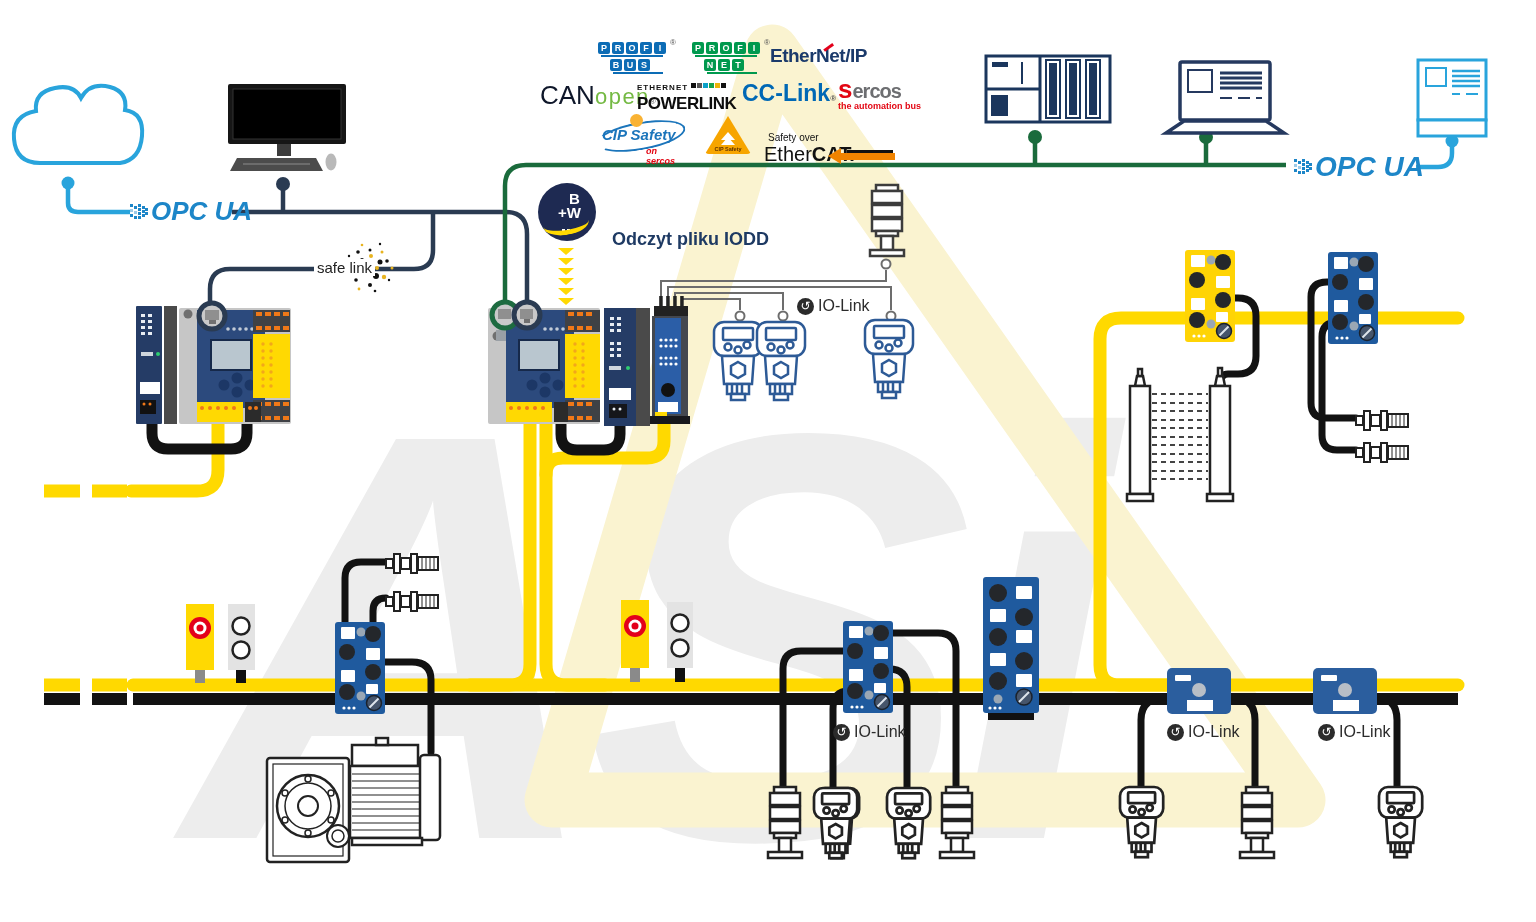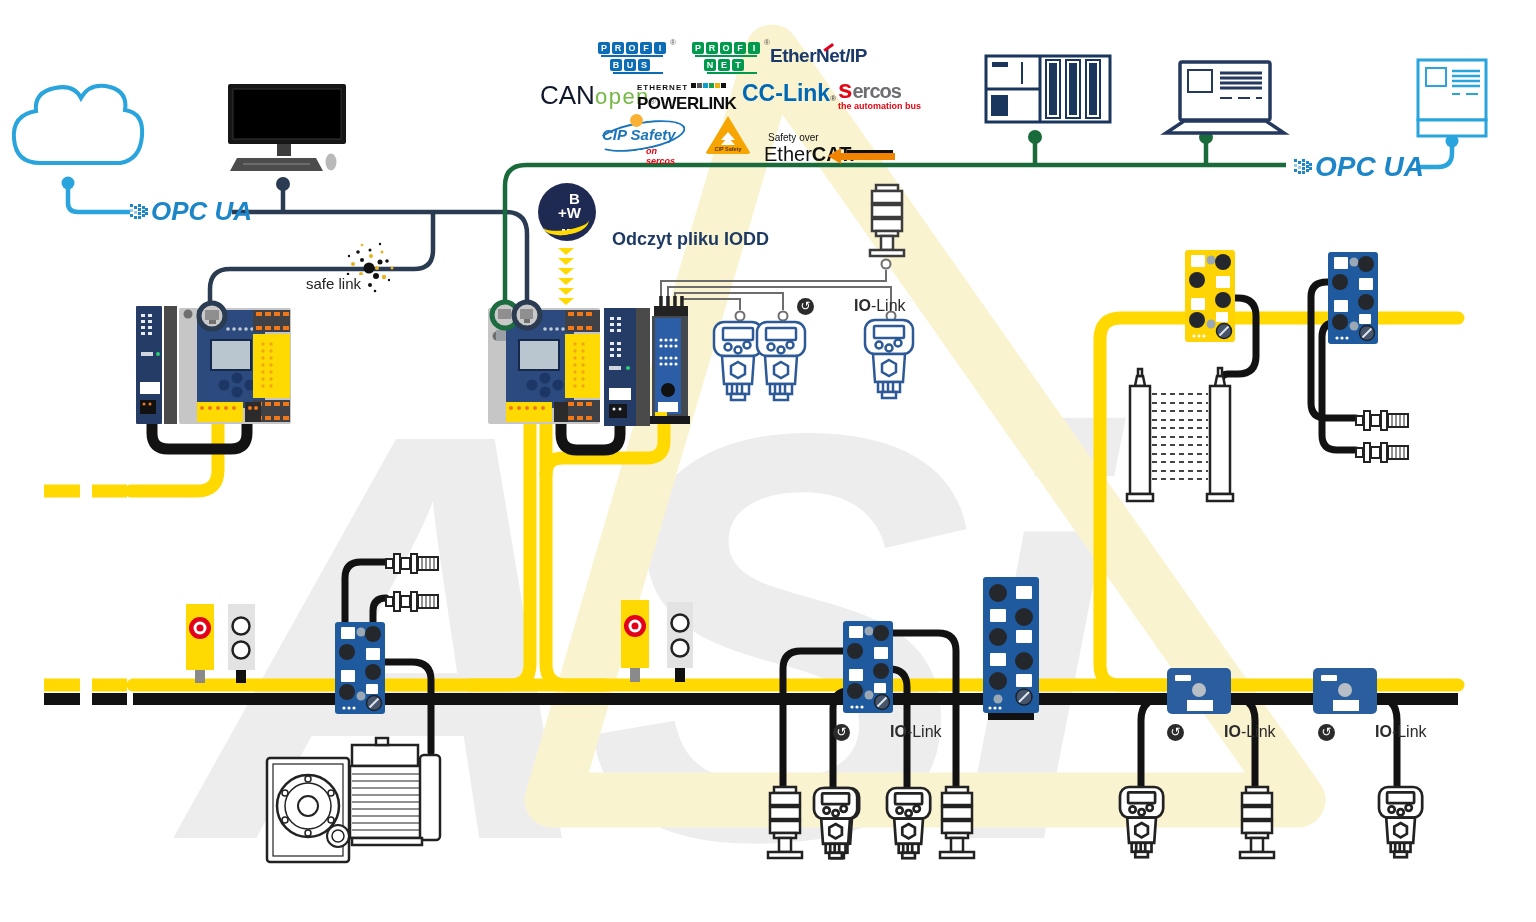--- a/index.html
+++ b/index.html
@@ -12,21 +12,21 @@
   .opc .pix{position:relative;width:19px;height:16px;display:inline-block;margin-right:2px;}
   .opc .pix::after{content:'';position:absolute;left:0;top:0;width:3px;height:3px;background:#1d86c8;
      box-shadow:0 5px #9ecbe8,0 10px #1d86c8,4px 2px #1d86c8,4px 7px #9ecbe8,4px 12px #1d86c8,
      8px 0 #1d86c8,8px 4px #1d86c8,8px 8px #1d86c8,8px 12px #1d86c8,
      12px 2px #1d86c8,12px 6px #1d86c8,12px 10px #1d86c8,15px 4px #1d86c8,15px 8px #1d86c8;}
   .safelink{font-size:15px;color:#222;background:#fff;padding:0 3px;}
   .iodd{font-size:18px;font-weight:600;color:#1e3a63;margin-top:16px;}
   .iol{display:flex;align-items:center;gap:4px;font-size:16px;color:#2b2b2b;}
   .iol .circ{width:17px;height:17px;border-radius:50%;background:#2b2b2b;color:#fff;font-size:12px;
      line-height:17px;text-align:center;display:inline-block;}
-  .iol b{font-weight:700;margin-left:36px;}
+  .iol b{font-weight:400;}
   
   .bw{width:58px;height:58px;border-radius:50%;background:#1e2a52;color:#fff;box-shadow:0 0 0 2px #fff;}
   .bw .b1{position:absolute;left:31px;top:7px;font-weight:800;font-size:15px;}
   .bw .b2{position:absolute;left:20px;top:21px;font-weight:800;font-size:15px;}
   .bw::after{content:'';position:absolute;left:5px;bottom:6px;width:46px;height:18px;
      border-bottom:5px solid #ffd902;border-radius:50%;transform:rotate(-9deg);}
   .bw::before{content:'';position:absolute;left:24px;bottom:10px;width:2.5px;height:2.5px;background:#fff;
      box-shadow:5px 0 #fff,10px 0 #fff;}
   
   .tilelogo{display:flex;flex-direction:column;}
@@ -644,21 +644,21 @@
 <div class="abs opc" style="left:130px;top:196px;font-size:26px;">
   <i class="pix"></i>
   <span>OPC UA</span>
 </div>
 
 <div class="abs opc" style="left:1294px;top:151px;font-size:28px;">
   <i class="pix"></i>
   <span>OPC UA</span>
 </div>
 
-<div class="abs safelink" style="left:303px;top:259px;margin-top:16px;">safe link</div>
+<div class="abs safelink" style="left:314px;top:259px;">safe link</div>
 
 <div class="abs iodd" style="left:612px;top:213px;">Odczyt pliku IODD</div>
 
 <div class="abs bw" style="left:538px;top:183px;">
   <span class="b1">B</span>
   <span class="b2">+W</span>
 </div>
 
 <div class="abs iol" style="left:797px;top:297px;">
   <span class="circ">↺</span>

